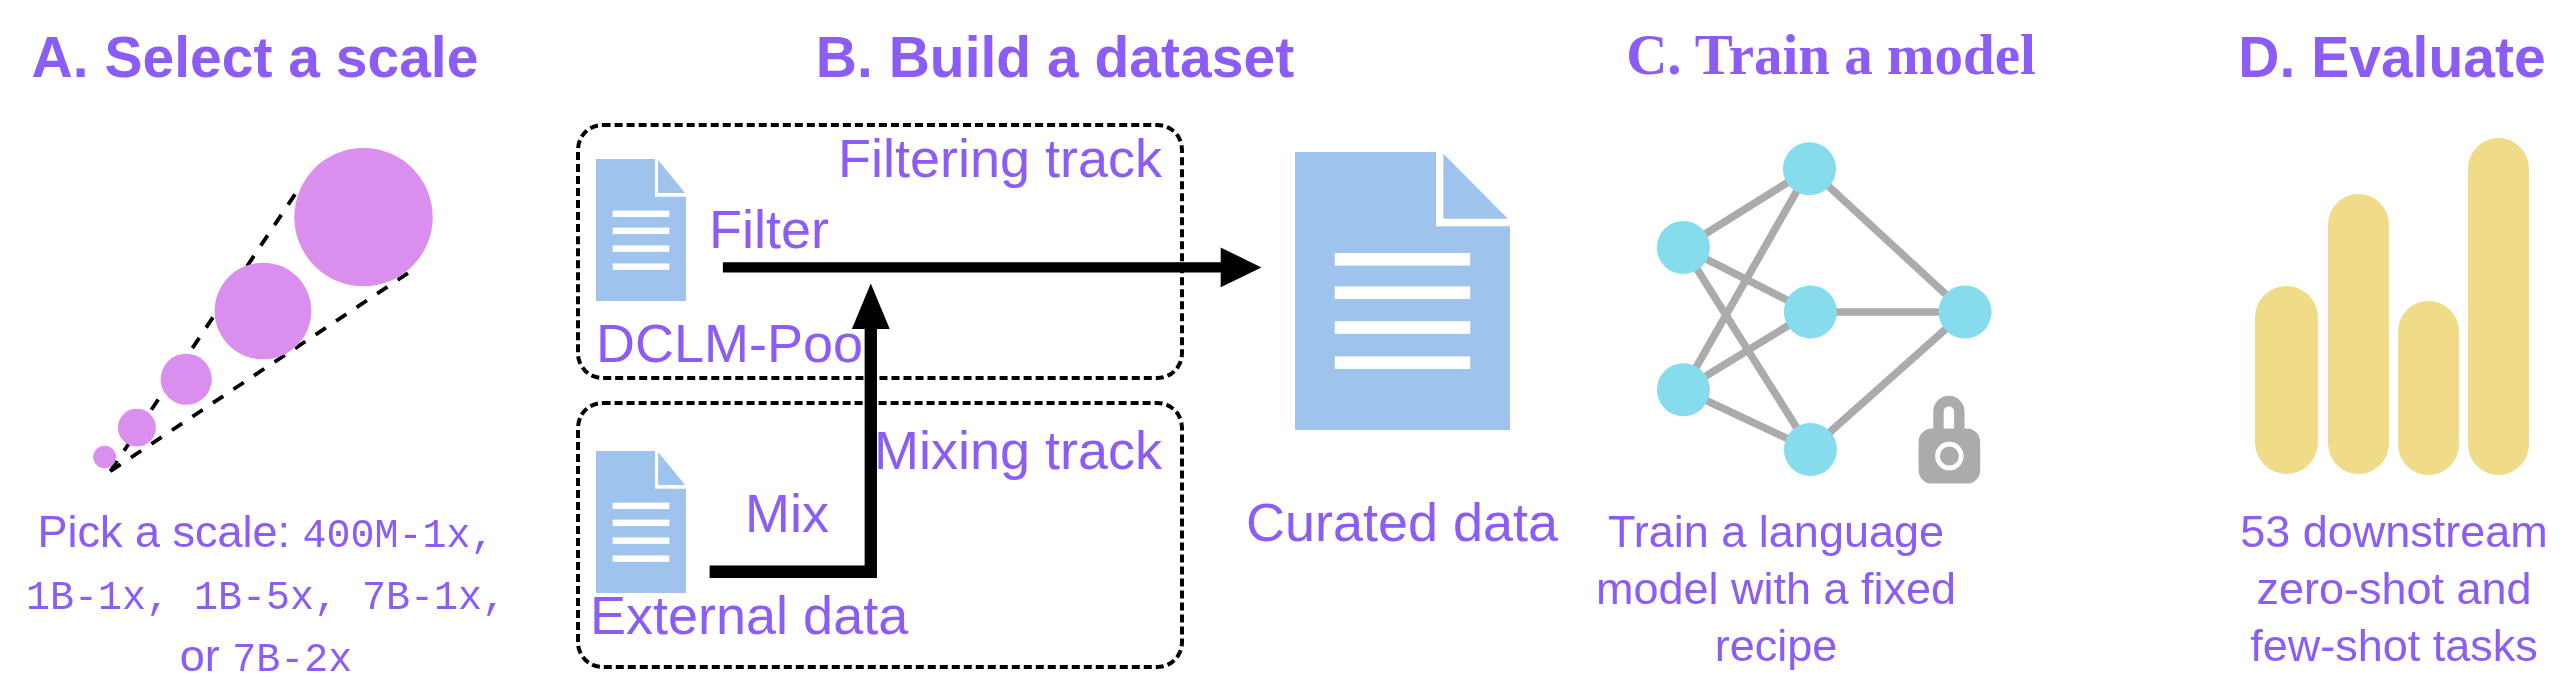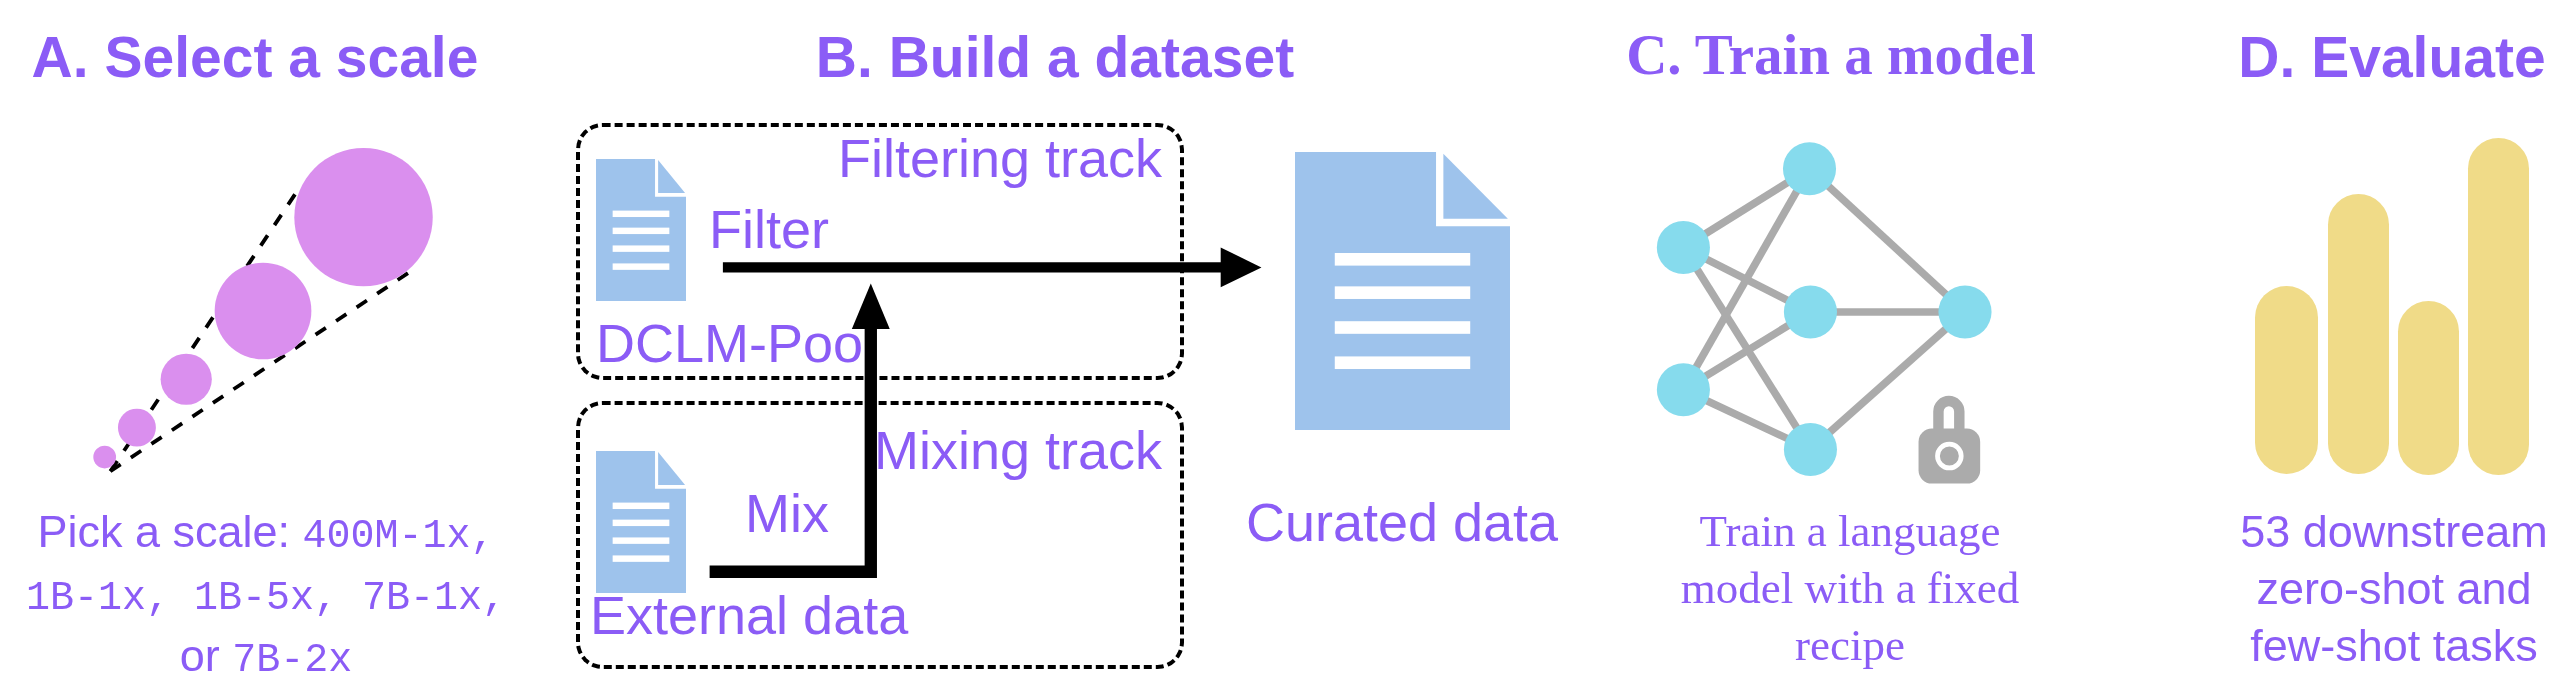--- a/index.html
+++ b/index.html
@@ -82,21 +82,21 @@
   </svg>
 
   <div class="label" style="left:1070px;top:478px;width:664px;text-align:center;margin-top:15px;">Curated data</div>
 
   <div class="caption" id="caption-a" style="left:-66px;top:503px;">
       <div><span>Pick a scale: </span><span class="mono">400M-1x,</span></div>
       <div><span class="mono">1B-1x, 1B-5x, 7B-1x,</span></div>
       <div><span>or </span><span class="mono">7B-2x</span></div>
     </div>
 
-  <div class="caption" style="left:1518px;top:503px;font-family:Liberation Serif, serif;">
+  <div class="caption" style="left:1444px;top:503px;">
     <div>Train a language</div>
     <div>model with a fixed</div>
     <div>recipe</div>
   </div>
 
   <div class="caption" style="left:2062px;top:503px;">
     <div>53 downstream</div>
     <div>zero-shot and</div>
     <div>few-shot tasks</div>
   </div>

